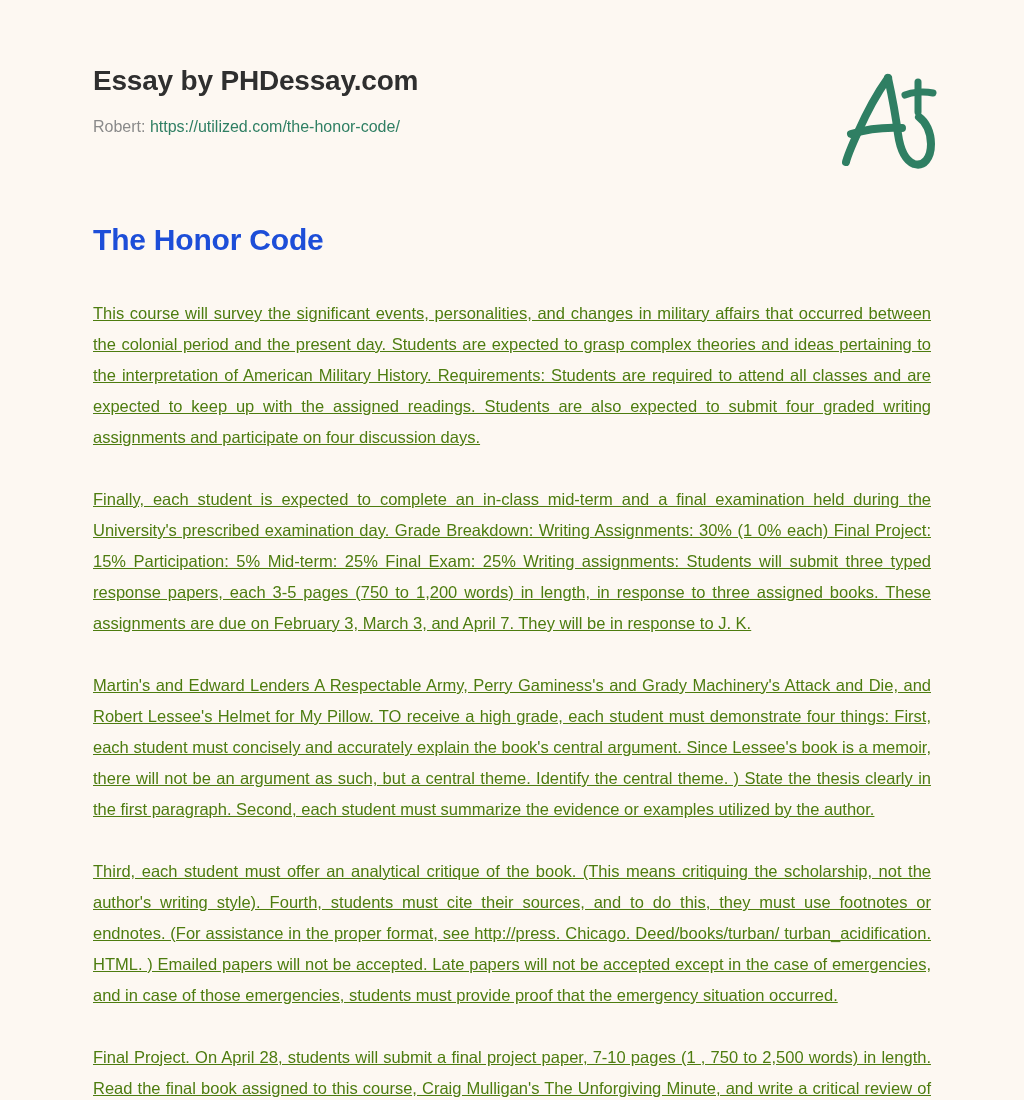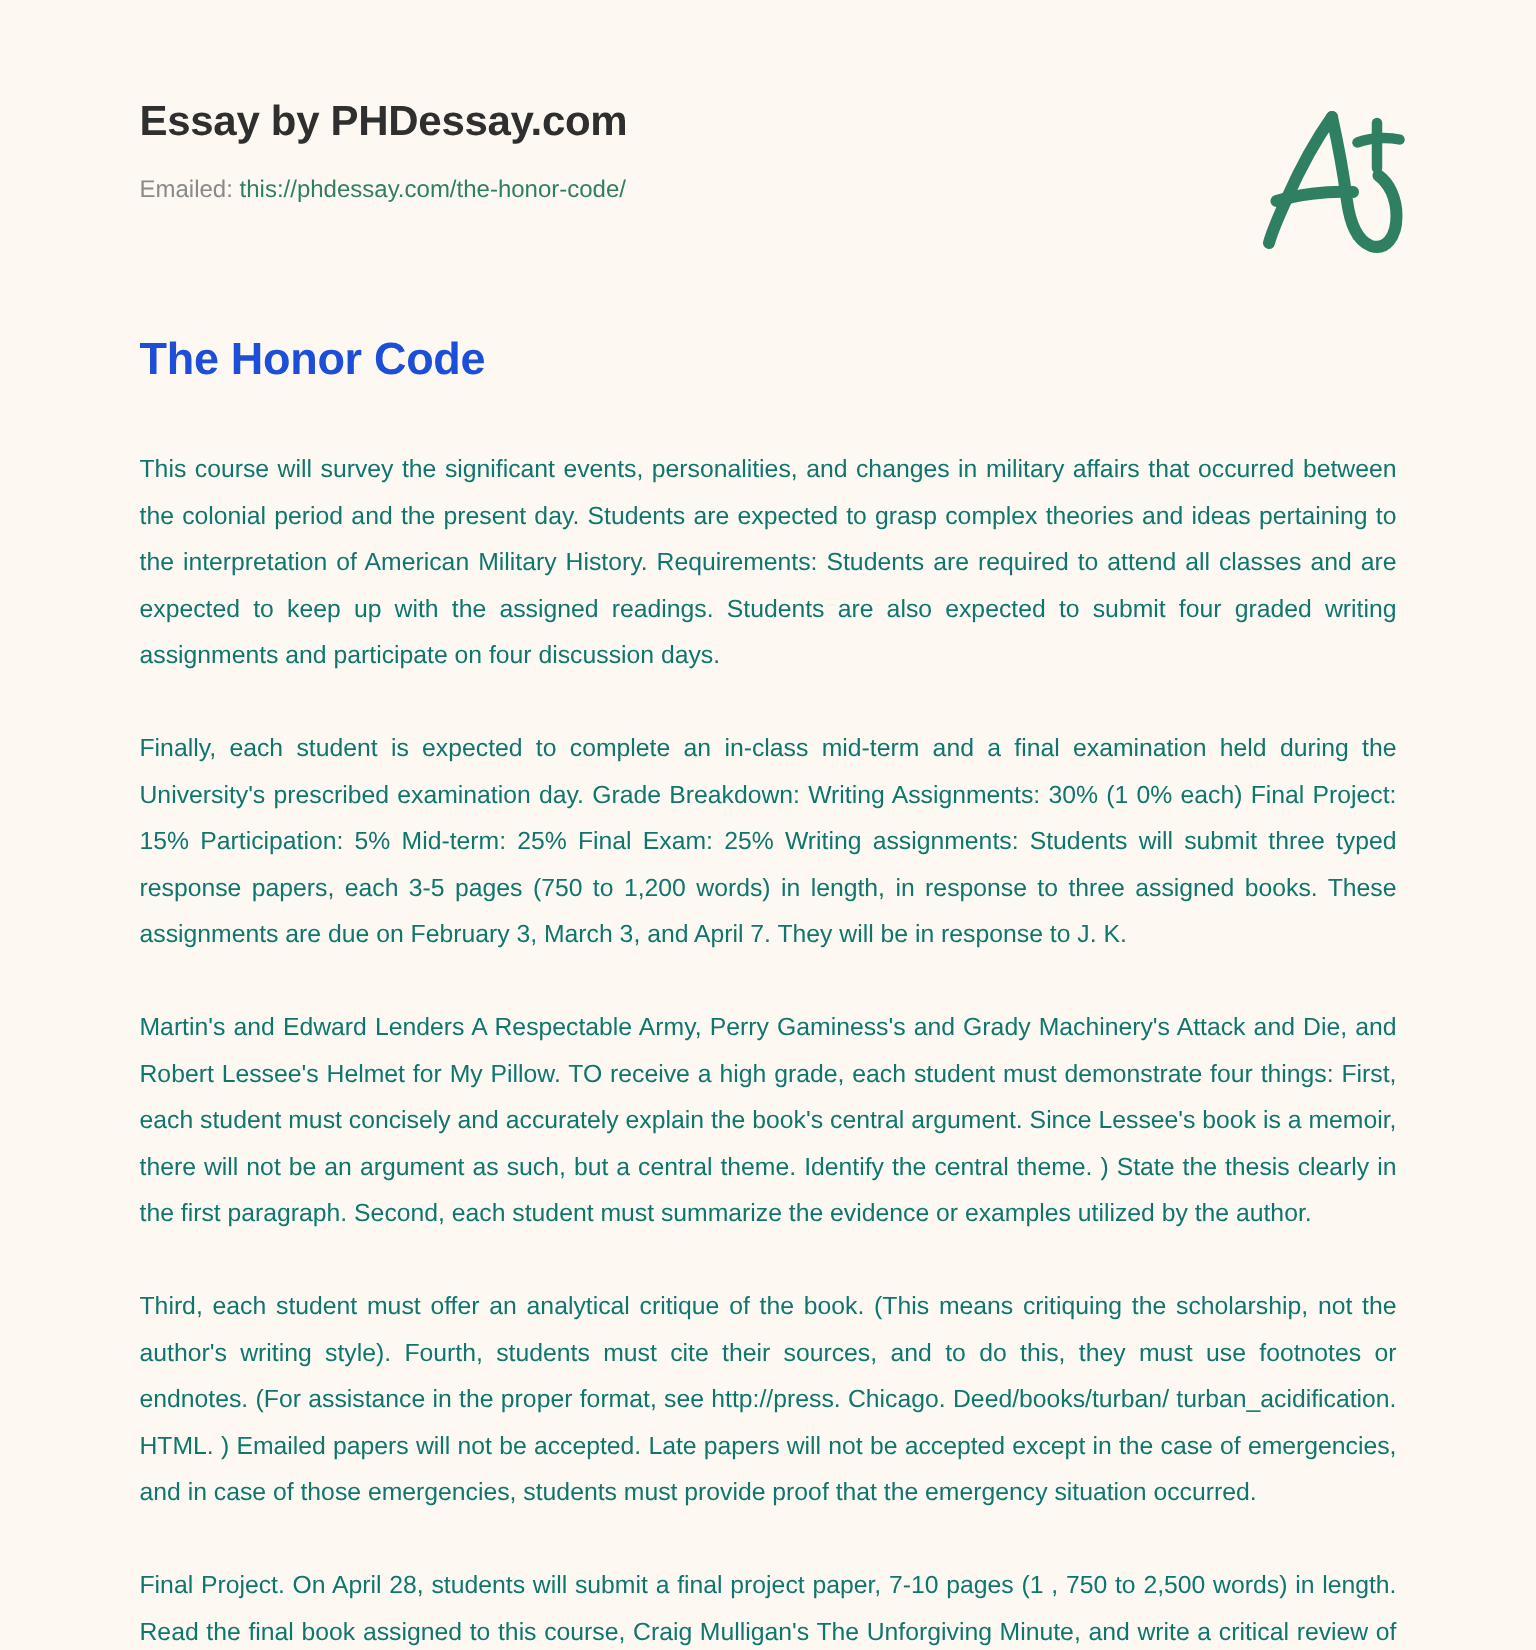--- a/index.html
+++ b/index.html
@@ -93,40 +93,41 @@
     color: #1d4ed8;
     letter-spacing: -0.2px;
     line-height: 1.2;
   }
 
   .body-text p {
     margin: 0 0 31px 0;
     font-size: 16.5px;
     line-height: 31px;
     text-align: justify;
-    color: #0f766e;
+    color: #4d7c0f;
     hyphens: none;
+    text-decoration: underline;
   }
   .body-text p:last-child {
     margin-bottom: 0;
   }
 </style>
 </head>
 <body>
 
 <div class="page">
 
   <div class="header">
 
     <div class="brand-block">
       <h2 class="brand-title">Essay by PHDessay.com</h2>
 
       <div class="source-line">
-        <span class="source-label">Emailed:</span>
-        <a class="source-url" href="#">this://phdessay.com/the-honor-code/</a>
+        <span class="source-label">Robert:</span>
+        <a class="source-url" href="#">https://utilized.com/the-honor-code/</a>
       </div>
     </div>
 
     <div class="logo">
       <svg viewBox="0 0 106 102" xmlns="http://www.w3.org/2000/svg">
         <g fill="none" stroke="#2f7f63" stroke-linecap="round" stroke-linejoin="round">
 
           <path d="M54 8 C44 22, 32 44, 24 62 C19 73, 14 84, 12 92" stroke-width="8"></path>
 
           <path d="M54 8 C58 26, 62 48, 64 64 C66 78, 70 90, 80 94

